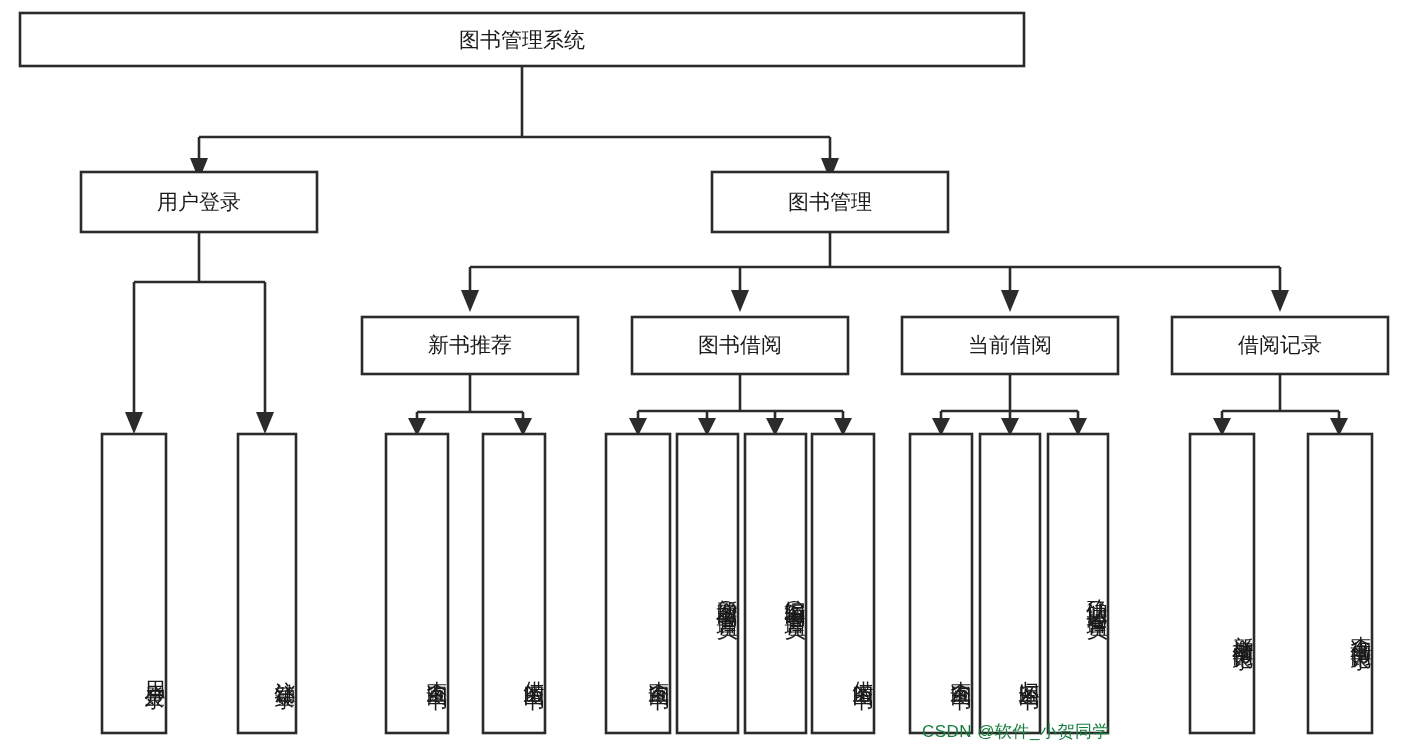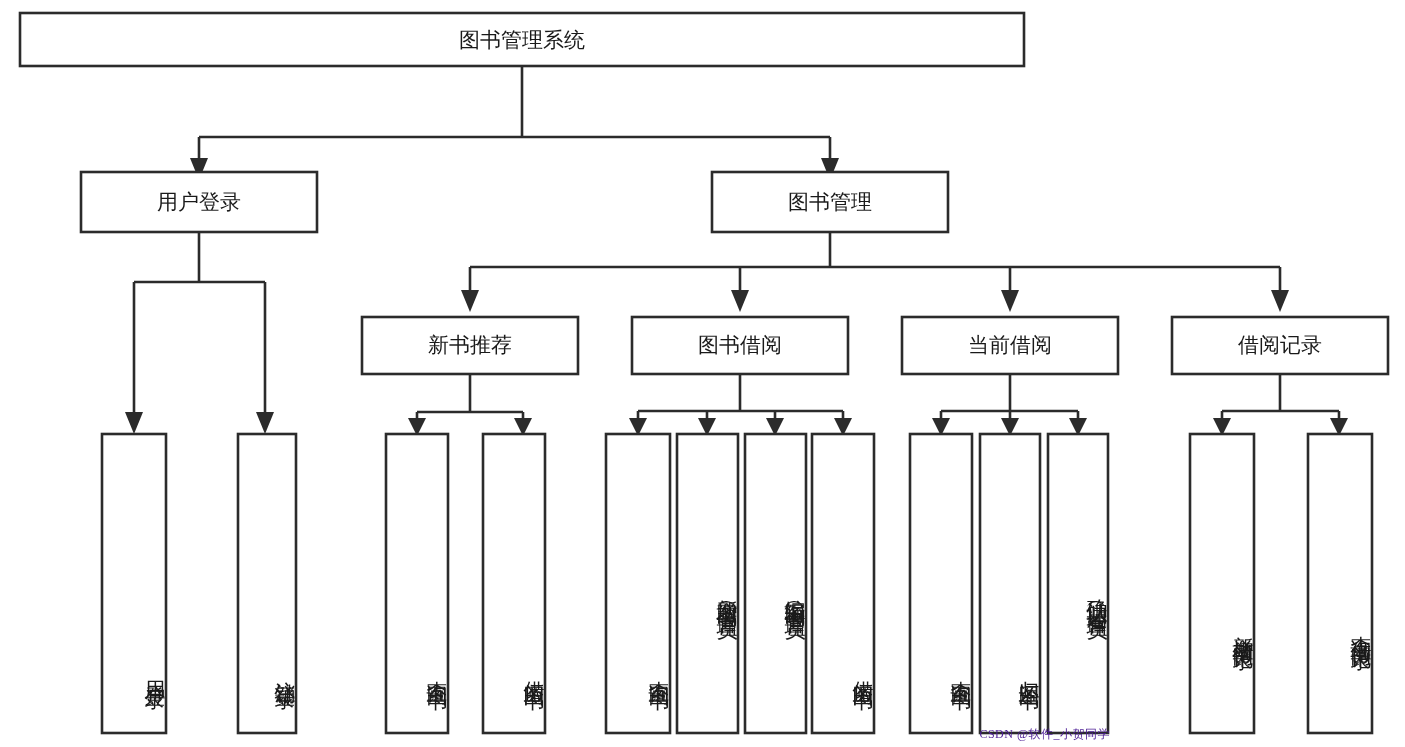--- a/index.html
+++ b/index.html
@@ -62,23 +62,23 @@
     display: flex;
     align-items: flex-start;
     justify-content: center;
     white-space: nowrap;
     pointer-events: none;
   }
   .watermark {
     position: absolute;
     right: 8px;
     bottom: 4px;
-    font-family: Liberation Serif, serif;
-    font-size: 12px;
-    color: #4c1d95;
+    font-family: Liberation Sans, sans-serif;
+    font-size: 17px;
+    color: #15803d;
     letter-spacing: 0.5px;
     white-space: nowrap;
   }
 </style>
 </head>
 <body>
 
 <div id="diagram-root">
 
   <svg id="flow" viewBox="0 0 1405 747">

